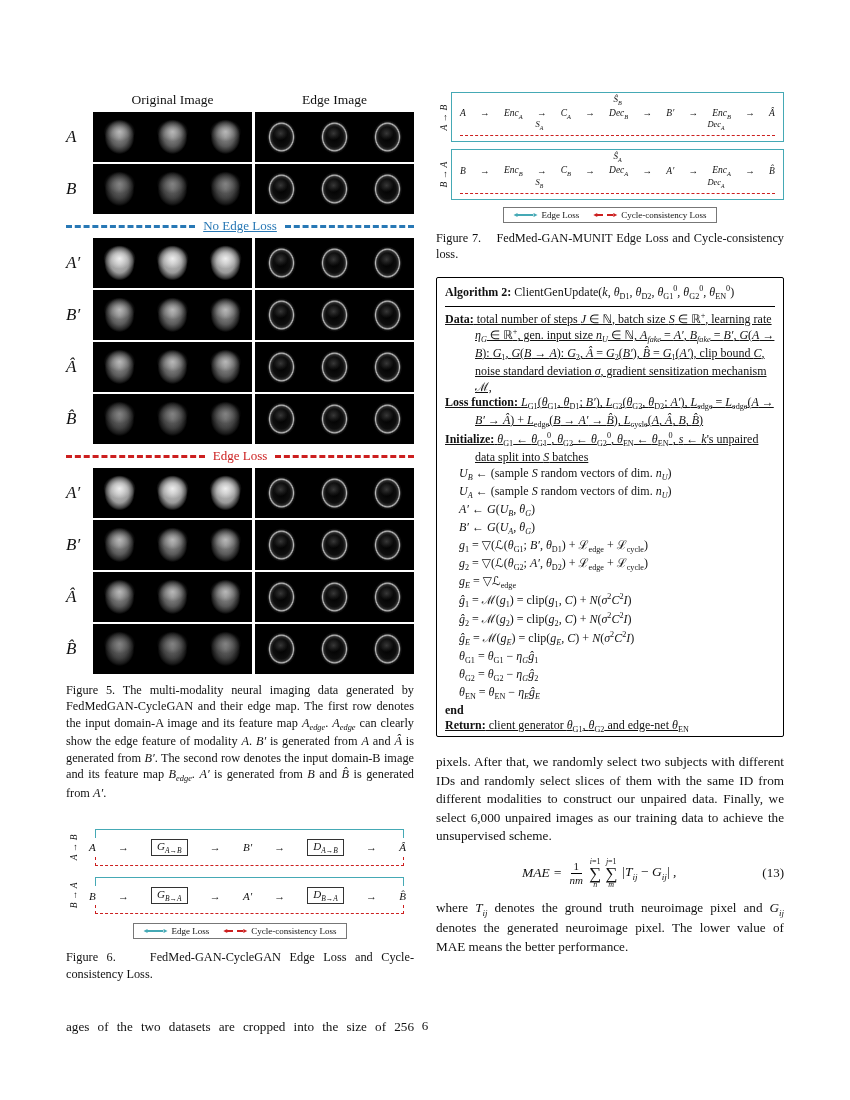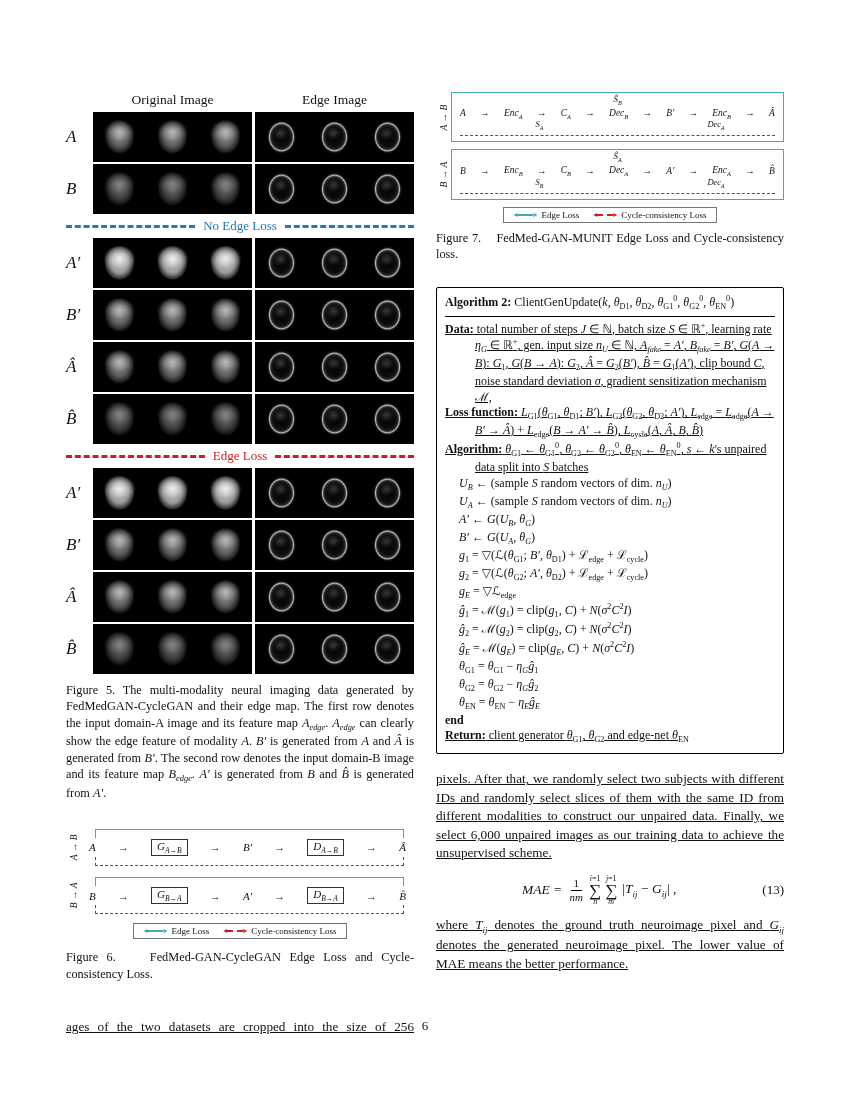--- a/index.html
+++ b/index.html
@@ -24,21 +24,21 @@
       radial-gradient(ellipse 46% 54% at 50% 50%, #6a6a6a 0%, #3f3f3f 40%, #191919 62%, #000 72%);}
   .orig.bright .brain{background:
       radial-gradient(ellipse 50% 42% at 50% 40%, rgba(245,245,245,0.9), rgba(160,160,160,0.4) 55%, transparent 72%),
       radial-gradient(ellipse 46% 54% at 50% 50%, #c8c8c8 0%, #9a9a9a 42%, #3a3a3a 64%, #000 73%);}
   .edge .brain{background:
       radial-gradient(ellipse 22% 22% at 48% 42%, rgba(150,150,150,0.35), transparent 70%),
       radial-gradient(ellipse 46% 54% at 50% 50%, #000 0%, #0e0e0e 42%, #2c2c2c 52%, #b8b8b8 58%, #161616 64%, #000 71%);}
   .fig5-divider{display:flex;align-items:center;gap:8px;margin:4px 0;height:16px;}
   .fig5-divider .dash{flex:1;border-top:3px dashed currentColor;}
   .fig5-divider .dtext{font-size:13px;}
-  .div-blue{color:#2878b5;}
+  .div-blue{color:#2878b5;text-decoration:underline;}
   .div-red{color:#cc1f1f;}
 
   .caption{font-size:12.3px;line-height:1.33;text-align:justify;margin-top:8px;}
 
   
   .diag{margin-top:26px;}
   .diag-panel{display:flex;align-items:stretch;margin-bottom:7px;}
   .diag-axis{width:15px;display:flex;align-items:center;justify-content:center;font-size:9.5px;font-style:italic;writing-mode:vertical-rl;transform:rotate(180deg);}
   .fig6-body{flex:1;position:relative;padding:12px 8px 12px 8px;}
   .fig6-top{position:absolute;top:2px;left:14px;right:10px;height:8px;border-top:1.6px solid #45a9b5;border-left:1.6px solid #45a9b5;border-right:1.6px solid #45a9b5;}
@@ -59,28 +59,28 @@
   .fig7-box{flex:1;border:1.5px solid #45a9b5;padding:2px 8px 5px 8px;position:relative;}
   .fig7-top-label{text-align:center;font-size:9px;font-style:italic;line-height:1.1;}
   .fig7-nodes{display:flex;align-items:center;justify-content:space-between;font-size:9.5px;font-style:italic;margin-top:1px;}
   .fig7-nodes .ar{font-style:normal;}
   .fig7-sub{display:flex;font-size:8.5px;font-style:italic;line-height:1.1;margin-top:1px;}
   .fig7-sub .s1{margin-left:24%;}
   .fig7-sub .s2{margin-left:auto;margin-right:16%;}
   .fig7-red{border-top:1.3px dashed #cc1f1f;margin-top:4px;}
 
   
-  .alg{border:1.1px solid #000;border-radius:2px;padding:6px 8px 7px 8px;margin-top:24px;font-size:12px;line-height:1.3;}
+  .alg{border:1.1px solid #000;border-radius:2px;padding:6px 8px 0 8px;margin-top:14px;font-size:12px;line-height:1.3;}
   .alg-title{padding-bottom:3px;border-bottom:0.9px solid #000;margin-bottom:4px;}
   .alg-hang{padding-left:30px;text-indent:-30px;text-decoration:underline;}
   .alg-body{padding-left:14px;}
   .alg-line{}
 
   
-  .para{font-size:13.2px;line-height:1.4;text-align:justify;text-decoration:underline;}
+  .para{font-size:13.2px;line-height:1.4;text-align:justify;}
   .para.indent{text-indent:12px;}
   .left-tail{margin-top:36px;}
   .full-justify{text-align-last:justify;}
 
   
   .eq-row{display:flex;align-items:center;margin:12px 0 10px 0;font-size:13.5px;}
   .eq-body{flex:1;text-align:center;font-style:italic;}
   .eq-no{font-style:normal;font-size:13px;}
   .frac{display:inline-flex;flex-direction:column;align-items:center;vertical-align:middle;margin:0 4px;font-size:11px;line-height:1.15;font-style:normal;}
   .fr-t{border-bottom:0.9px solid #000;padding:0 3px;}
@@ -388,21 +388,21 @@
             <span>Cycle-consistency Loss</span>
           </span>
         </div>
         <div class="caption" style="margin-top:7px;">Figure 7.&nbsp;&nbsp;&nbsp;&nbsp;FedMed-GAN-MUNIT Edge Loss and Cycle-consistency loss.</div>
       </div>
 
       <div class="alg">
         <div class="alg-title"><b>Algorithm 2:</b> ClientGenUpdate(<i>k</i>, <i>θ</i><sub>D1</sub>, <i>θ</i><sub>D2</sub>, <i>θ</i><sub>G1</sub><sup>0</sup>, <i>θ</i><sub>G2</sub><sup>0</sup>, <i>θ</i><sub>EN</sub><sup>0</sup>)</div>
         <div class="alg-hang"><b>Data:</b> total number of steps <i>J</i> ∈ ℕ, batch size <i>S</i> ∈ ℝ<sup>+</sup>, learning rate <i>η<sub>G</sub></i> ∈ ℝ<sup>+</sup>, gen. input size <i>n<sub>U</sub></i> ∈ ℕ, <i>A<sub>fake</sub></i> = <i>A′</i>, <i>B<sub>fake</sub></i> = <i>B′</i>, <i>G</i>(<i>A</i> → <i>B</i>): <i>G</i><sub>1</sub>, <i>G</i>(<i>B</i> → <i>A</i>): <i>G</i><sub>2</sub>, <i>Â</i> = <i>G</i><sub>2</sub>(<i>B′</i>), <i>B̂</i> = <i>G</i><sub>1</sub>(<i>A′</i>), clip bound <i>C</i>, noise standard deviation <i>σ</i>, gradient sensitization mechanism ℳ,</div>
         <div class="alg-hang"><b>Loss function:</b> <i>L</i><sub>G1</sub>(<i>θ</i><sub>G1</sub>, <i>θ</i><sub>D1</sub>; <i>B′</i>), <i>L</i><sub>G2</sub>(<i>θ</i><sub>G2</sub>, <i>θ</i><sub>D2</sub>; <i>A′</i>), <i>L</i><sub>edge</sub> = <i>L</i><sub>edge</sub>(<i>A</i> → <i>B′</i> → <i>Â</i>) + <i>L</i><sub>edge</sub>(<i>B</i> → <i>A′</i> → <i>B̂</i>), <i>L</i><sub>cycle</sub>(<i>A</i>, <i>Â</i>, <i>B</i>, <i>B̂</i>)</div>
-        <div class="alg-hang"><b>Algorithm:</b> <i>θ</i><sub>G1</sub> ← <i>θ</i><sub>G1</sub><sup>0</sup>, <i>θ</i><sub>G2</sub> ← <i>θ</i><sub>G2</sub><sup>0</sup>, <i>θ</i><sub>EN</sub> ← <i>θ</i><sub>EN</sub><sup>0</sup>, <i>s</i> ← <i>k</i>'s unpaired data split into <i>S</i> batches</div>
+        <div class="alg-hang"><b>Initialize:</b> <i>θ</i><sub>G1</sub> ← <i>θ</i><sub>G1</sub><sup>0</sup>, <i>θ</i><sub>G2</sub> ← <i>θ</i><sub>G2</sub><sup>0</sup>, <i>θ</i><sub>EN</sub> ← <i>θ</i><sub>EN</sub><sup>0</sup>, <i>s</i> ← <i>k</i>'s unpaired data split into <i>S</i> batches</div>
         <div class="alg-body"><i>U<sub>B</sub></i> ← (sample <i>S</i> random vectors of dim. <i>n<sub>U</sub></i>)</div>
         <div class="alg-body"><i>U<sub>A</sub></i> ← (sample <i>S</i> random vectors of dim. <i>n<sub>U</sub></i>)</div>
         <div class="alg-body"><i>A′</i> ← <i>G</i>(<i>U<sub>B</sub></i>, <i>θ<sub>G</sub></i>)</div>
         <div class="alg-body"><i>B′</i> ← <i>G</i>(<i>U<sub>A</sub></i>, <i>θ<sub>G</sub></i>)</div>
         <div class="alg-body"><i>g</i><sub>1</sub> = ▽(ℒ(<i>θ</i><sub>G1</sub>; <i>B′</i>, <i>θ</i><sub>D1</sub>) + ℒ<sub>edge</sub> + ℒ<sub>cycle</sub>)</div>
         <div class="alg-body"><i>g</i><sub>2</sub> = ▽(ℒ(<i>θ</i><sub>G2</sub>; <i>A′</i>, <i>θ</i><sub>D2</sub>) + ℒ<sub>edge</sub> + ℒ<sub>cycle</sub>)</div>
         <div class="alg-body"><i>g<sub>E</sub></i> = ▽ℒ<sub>edge</sub></div>
         <div class="alg-body"><i>ĝ</i><sub>1</sub> = ℳ(<i>g</i><sub>1</sub>) = clip(<i>g</i><sub>1</sub>, <i>C</i>) + <i>N</i>(<i>σ</i><sup>2</sup><i>C</i><sup>2</sup><i>I</i>)</div>
         <div class="alg-body"><i>ĝ</i><sub>2</sub> = ℳ(<i>g</i><sub>2</sub>) = clip(<i>g</i><sub>2</sub>, <i>C</i>) + <i>N</i>(<i>σ</i><sup>2</sup><i>C</i><sup>2</sup><i>I</i>)</div>
         <div class="alg-body"><i>ĝ<sub>E</sub></i> = ℳ(<i>g<sub>E</sub></i>) = clip(<i>g<sub>E</sub></i>, <i>C</i>) + <i>N</i>(<i>σ</i><sup>2</sup><i>C</i><sup>2</sup><i>I</i>)</div>

